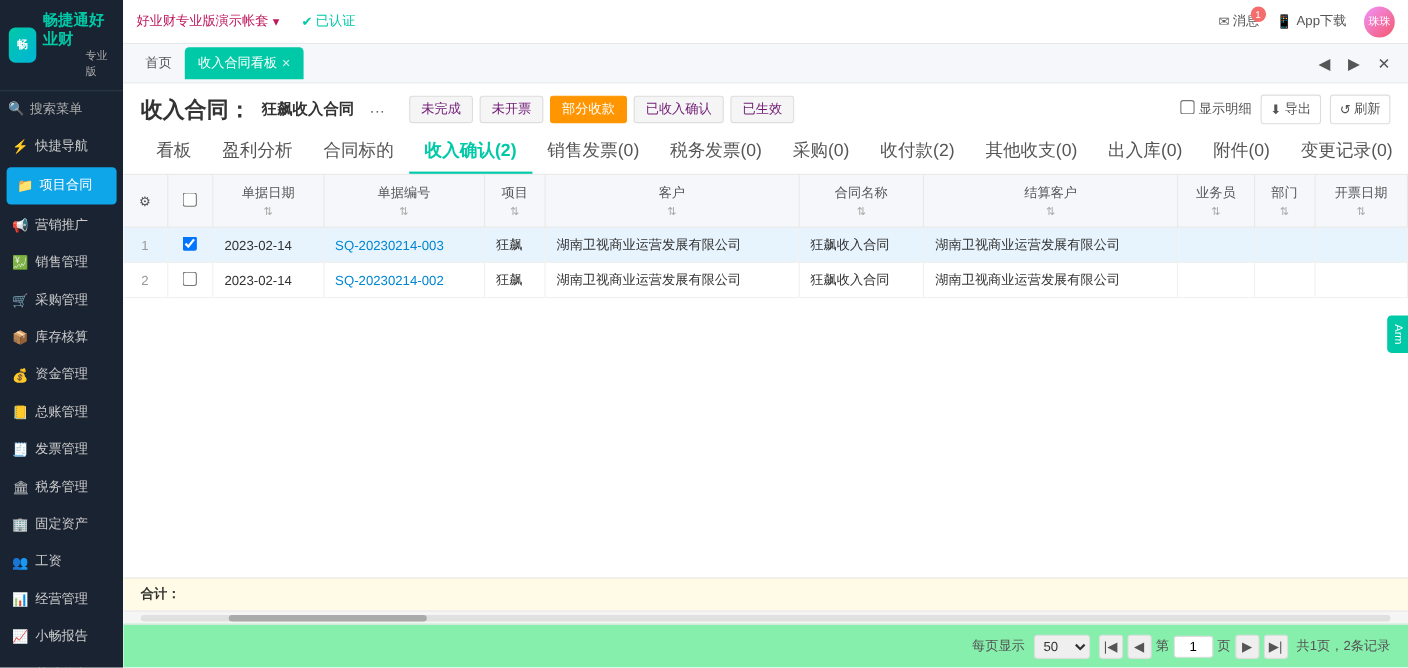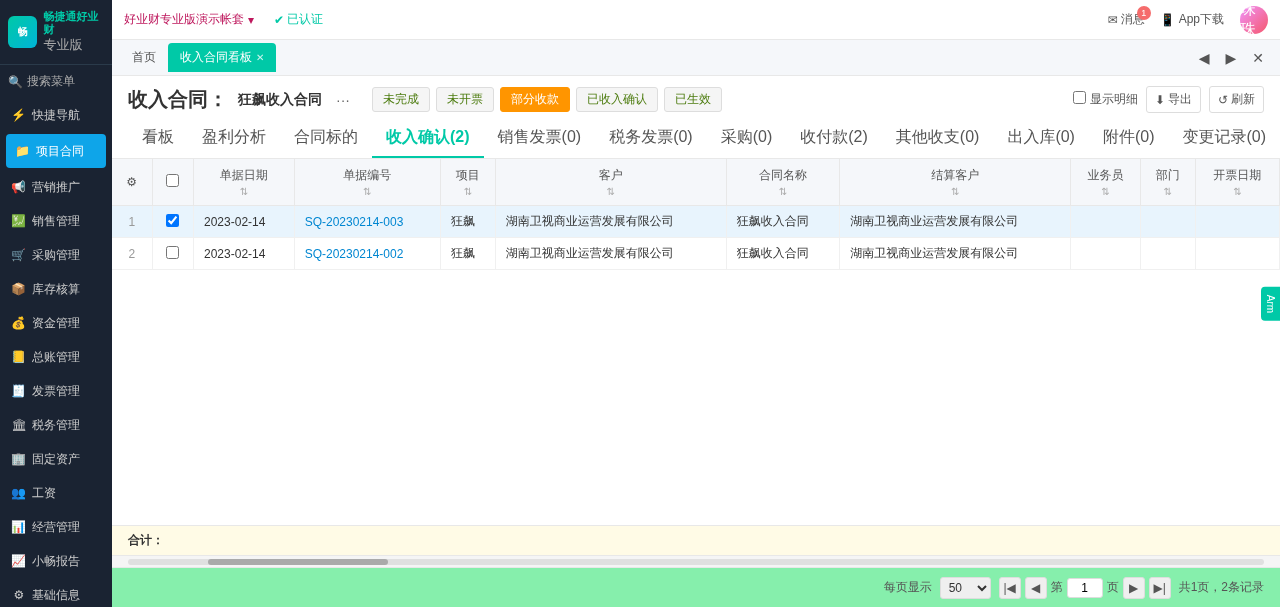--- a/index.html
+++ b/index.html
@@ -2,58 +2,58 @@
 <html><head>
   <meta charset="utf-8">
   <style>
     * { box-sizing: border-box; margin: 0; padding: 0; }
     body { font-family: 'Microsoft YaHei', Arial, sans-serif; font-size: 12px; background: #f0f2f5; color: #333; display: flex; height: 607px; overflow: hidden; }
 
     
     .sidebar { width: 112px; background: #1a2332; display: flex; flex-direction: column; height: 100%; flex-shrink: 0; }
     .sidebar-logo { padding: 10px 8px; display: flex; align-items: center; gap: 6px; border-bottom: 1px solid #2a3a4a; }
     .sidebar-logo-icon { width: 32px; height: 32px; background: linear-gradient(135deg, #00c9a7, #00b4d8); border-radius: 6px; display: flex; align-items: center; justify-content: center; color: white; font-size: 10px; font-weight: bold; }
-    .sidebar-logo-text { color: #00c9a7; font-size: 11px; font-weight: bold; line-height: 1.2; }
-    .sidebar-logo-sub { color: #aaa; font-size: 13px; }
+    .sidebar-logo-text { color: #00c9a7; font-size: 14px; font-weight: bold; line-height: 1.2; }
+    .sidebar-logo-sub { color: #aaa; font-size: 10px; margin-left: 39px; }
     .sidebar-search { display: flex; align-items: center; gap: 4px; padding: 8px; color: #aaa; cursor: pointer; }
     .sidebar-nav { display: flex; align-items: center; gap: 4px; padding: 8px 10px; color: #ccc; cursor: pointer; font-size: 12px; }
     .sidebar-nav.active { background: #0ea5e9; color: #fff; border-radius: 4px; margin: 2px 6px; padding: 8px; }
     .sidebar-nav .nav-icon { width: 18px; height: 18px; display: flex; align-items: center; justify-content: center; flex-shrink: 0; }
 
     
     .main { flex: 1; display: flex; flex-direction: column; overflow: hidden; background: #fff; }
 
     
     .topbar { height: 40px; background: #fff; border-bottom: 1px solid #e8e8e8; display: flex; align-items: center; padding: 0 12px; gap: 12px; flex-shrink: 0; }
     .topbar-company { display: flex; align-items: center; gap: 4px; color: #be185d; font-size: 12px; cursor: pointer; }
     .topbar-certified { display: flex; align-items: center; gap: 3px; color: #00c9a7; font-size: 12px; margin-left: 8px; }
     .topbar-right { margin-left: auto; display: flex; align-items: center; gap: 16px; }
     .topbar-msg { display: flex; align-items: center; gap: 3px; cursor: pointer; color: #555; font-size: 12px; position: relative; }
     .topbar-badge { position: absolute; top: -5px; right: -6px; background: #f56c6c; color: #fff; border-radius: 50%; width: 14px; height: 14px; font-size: 9px; display: flex; align-items: center; justify-content: center; }
     .topbar-app { display: flex; align-items: center; gap: 3px; cursor: pointer; color: #555; font-size: 12px; }
-    .topbar-avatar { width: 28px; height: 28px; background: linear-gradient(135deg, #f093fb, #f5576c); border-radius: 50%; display: flex; align-items: center; justify-content: center; color: #fff; font-size: 16px; cursor: pointer; }
+    .topbar-avatar { width: 28px; height: 28px; background: linear-gradient(135deg, #f093fb, #f5576c); border-radius: 50%; display: flex; align-items: center; justify-content: center; color: #fff; font-size: 10px; cursor: pointer; }
 
     
     .tabbar { height: 36px; background: #f5f7fa; border-bottom: 1px solid #e8e8e8; display: flex; align-items: center; padding: 0 12px; gap: 0; flex-shrink: 0; }
     .tabbar-home { color: #555; font-size: 12px; cursor: pointer; padding: 0 8px; }
     .tabbar-tab { display: flex; align-items: center; gap: 4px; background: #00c9a7; color: #fff; padding: 6px 12px; border-radius: 4px 4px 0 0; font-size: 12px; cursor: pointer; margin-left: 4px; }
     .tabbar-tab .tab-close { cursor: pointer; font-size: 10px; opacity: 0.8; }
     .tabbar-right { margin-left: auto; display: flex; align-items: center; gap: 8px; }
     .tabbar-nav-btn { cursor: pointer; color: #555; font-size: 14px; padding: 2px 4px; }
 
     
     .content { flex: 1; overflow: hidden; display: flex; flex-direction: column; background: #fff; }
 
     
     .page-header { padding: 10px 16px 6px; display: flex; align-items: center; gap: 10px; flex-shrink: 0; }
     .page-title { font-size: 20px; color: #333; font-weight: bold; }
     .page-title-name { font-size: 14px; color: #333; font-weight: bold; }
     .page-more { color: #666; cursor: pointer; font-size: 14px; margin-left: 4px; }
     .status-buttons { display: flex; gap: 6px; margin-left: 12px; }
-    .status-btn { padding: 3px 10px; border-radius: 3px; font-size: 12px; cursor: pointer; border: 1px solid #ddd; background: #f5f5f5; color: #4d7c0f; }
+    .status-btn { padding: 3px 10px; border-radius: 3px; font-size: 12px; cursor: pointer; border: 1px solid #ddd; background: #f5f5f5; color: #701a75; }
     .status-btn.active-orange { background: #ff9500; color: #fff; border-color: #ff9500; }
     .page-header-right { margin-left: auto; display: flex; align-items: center; gap: 8px; }
     .header-action-btn { display: flex; align-items: center; gap: 3px; padding: 4px 8px; border: 1px solid #ddd; border-radius: 3px; background: #fff; cursor: pointer; color: #555; font-size: 12px; }
 
     
     .tabs-bar { padding: 0 16px; border-bottom: 1px solid #e8e8e8; display: flex; align-items: center; flex-shrink: 0; }
     .tab-item { padding: 8px 14px; font-size: 16px; cursor: pointer; color: #555; border-bottom: 2px solid transparent; white-space: nowrap; }
     .tab-item.active { color: #00c9a7; border-bottom: 2px solid #00c9a7; font-weight: bold; }
 
     

